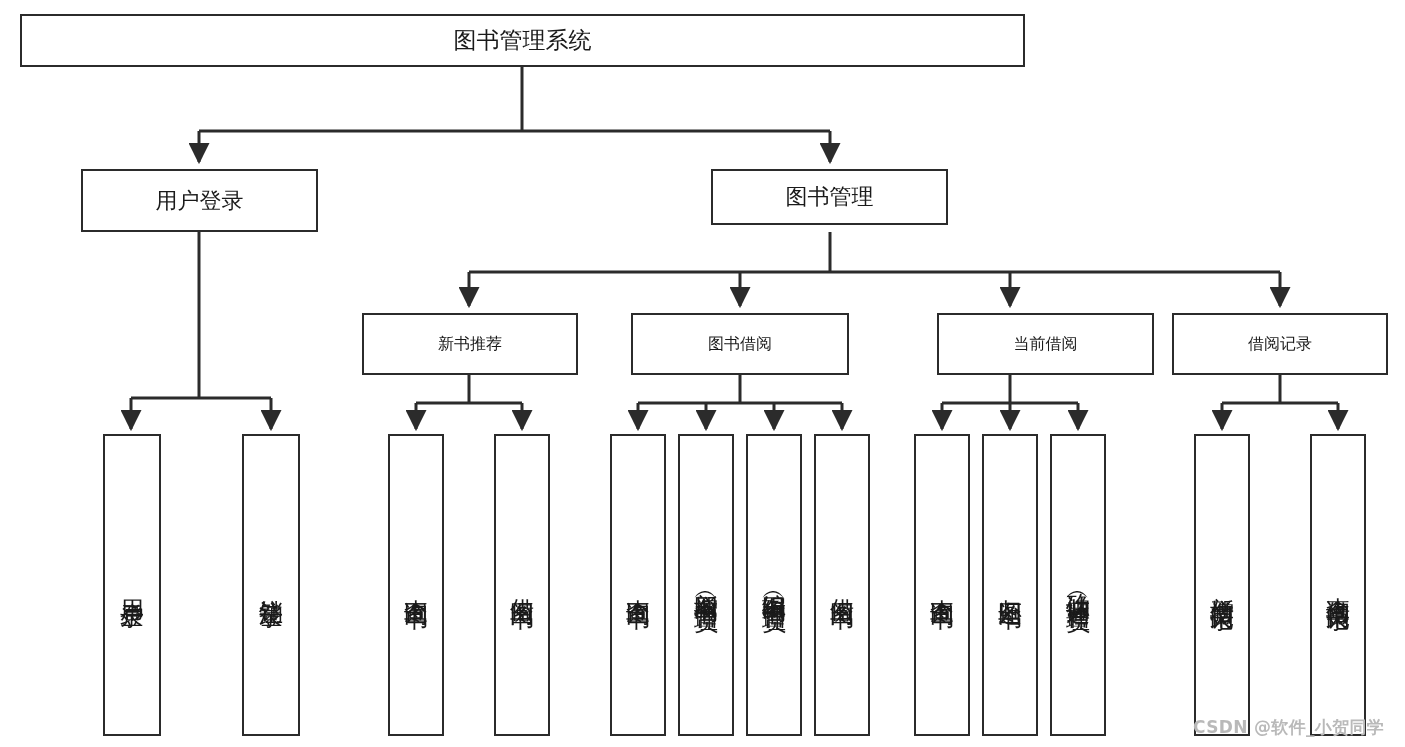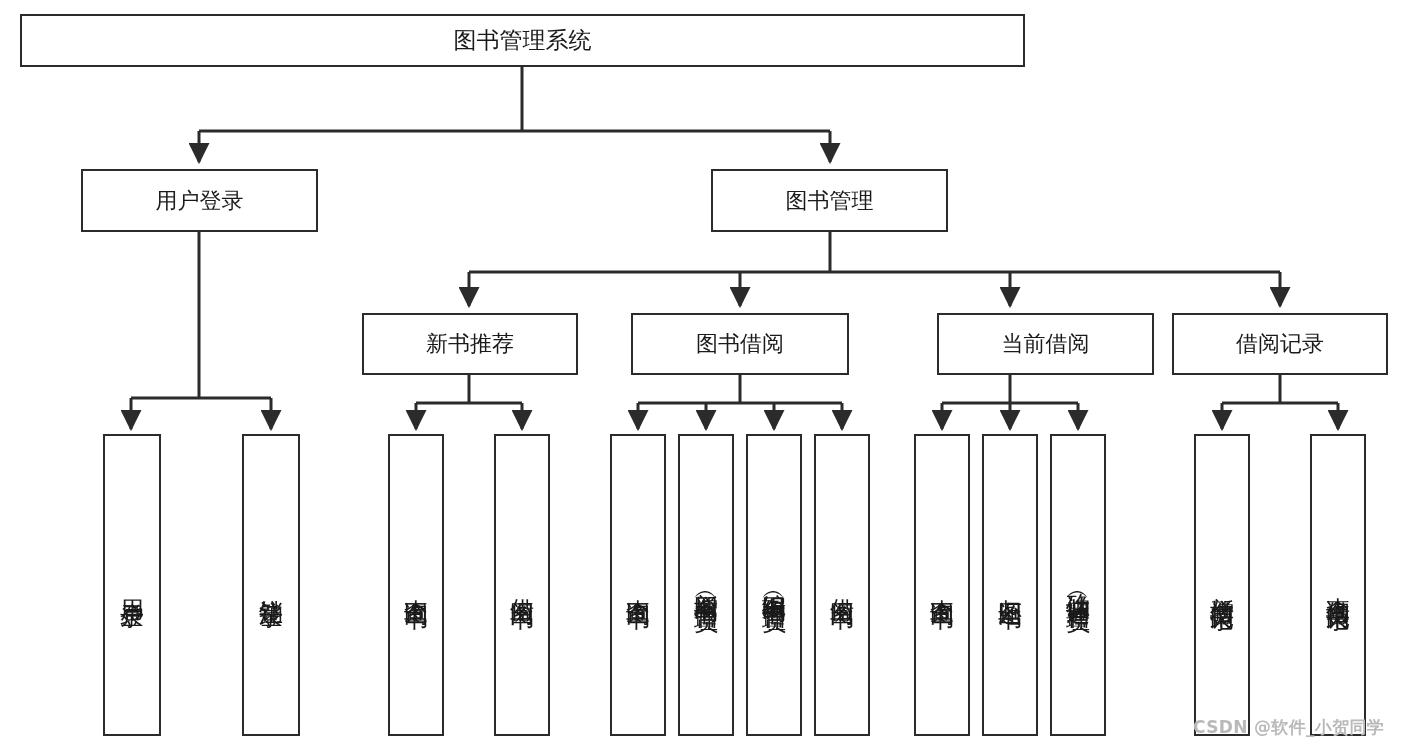--- a/index.html
+++ b/index.html
@@ -49,21 +49,21 @@
     padding-top: 4px;
     padding-bottom: 4px;
   }
   .node-label {
     display: block;
     text-align: center;
     white-space: nowrap;
   }
   .n-root   { font-size: 23px; }
   .n-l2     { font-size: 22px; }
-  .n-l3     { font-size: 22px; }
+  .n-l3     { font-size: 16px; }
   .n-leaf   { font-size: 24px; }
   .watermark {
     position: absolute;
     color: #b9b9b9;
     font-size: 17px;
     letter-spacing: 0.02em;
     white-space: nowrap;
     user-select: none;
     font-weight: bold;
   }
@@ -123,21 +123,21 @@
     </g>
   </svg>
 
   <div class="node horiz n-root" style="left:20px; top:14px; width:1005px; height:53px;align-items:center;">
     <span class="node-label">图书管理系统</span>
   </div>
 
   <div class="node horiz n-l2" style="left:81px; top:169px; width:237px; height:63px;">
     <span class="node-label">用户登录</span>
   </div>
-  <div class="node horiz n-l2" style="left:711px; top:169px; width:237px; height:63px;">
+  <div class="node horiz n-l2" style="left:711px; top:169px; width:237px; height:56px;">
     <span class="node-label">图书管理</span>
   </div>
 
   <div class="node horiz n-l3" style="left:362px; top:313px; width:216px; height:62px;">
     <span class="node-label">新书推荐</span>
   </div>
   <div class="node horiz n-l3" style="left:631px; top:313px; width:218px; height:62px;">
     <span class="node-label">图书借阅</span>
   </div>
   <div class="node horiz n-l3" style="left:901px; top:313px; width:217px; height:62px;margin-left:36px;">

